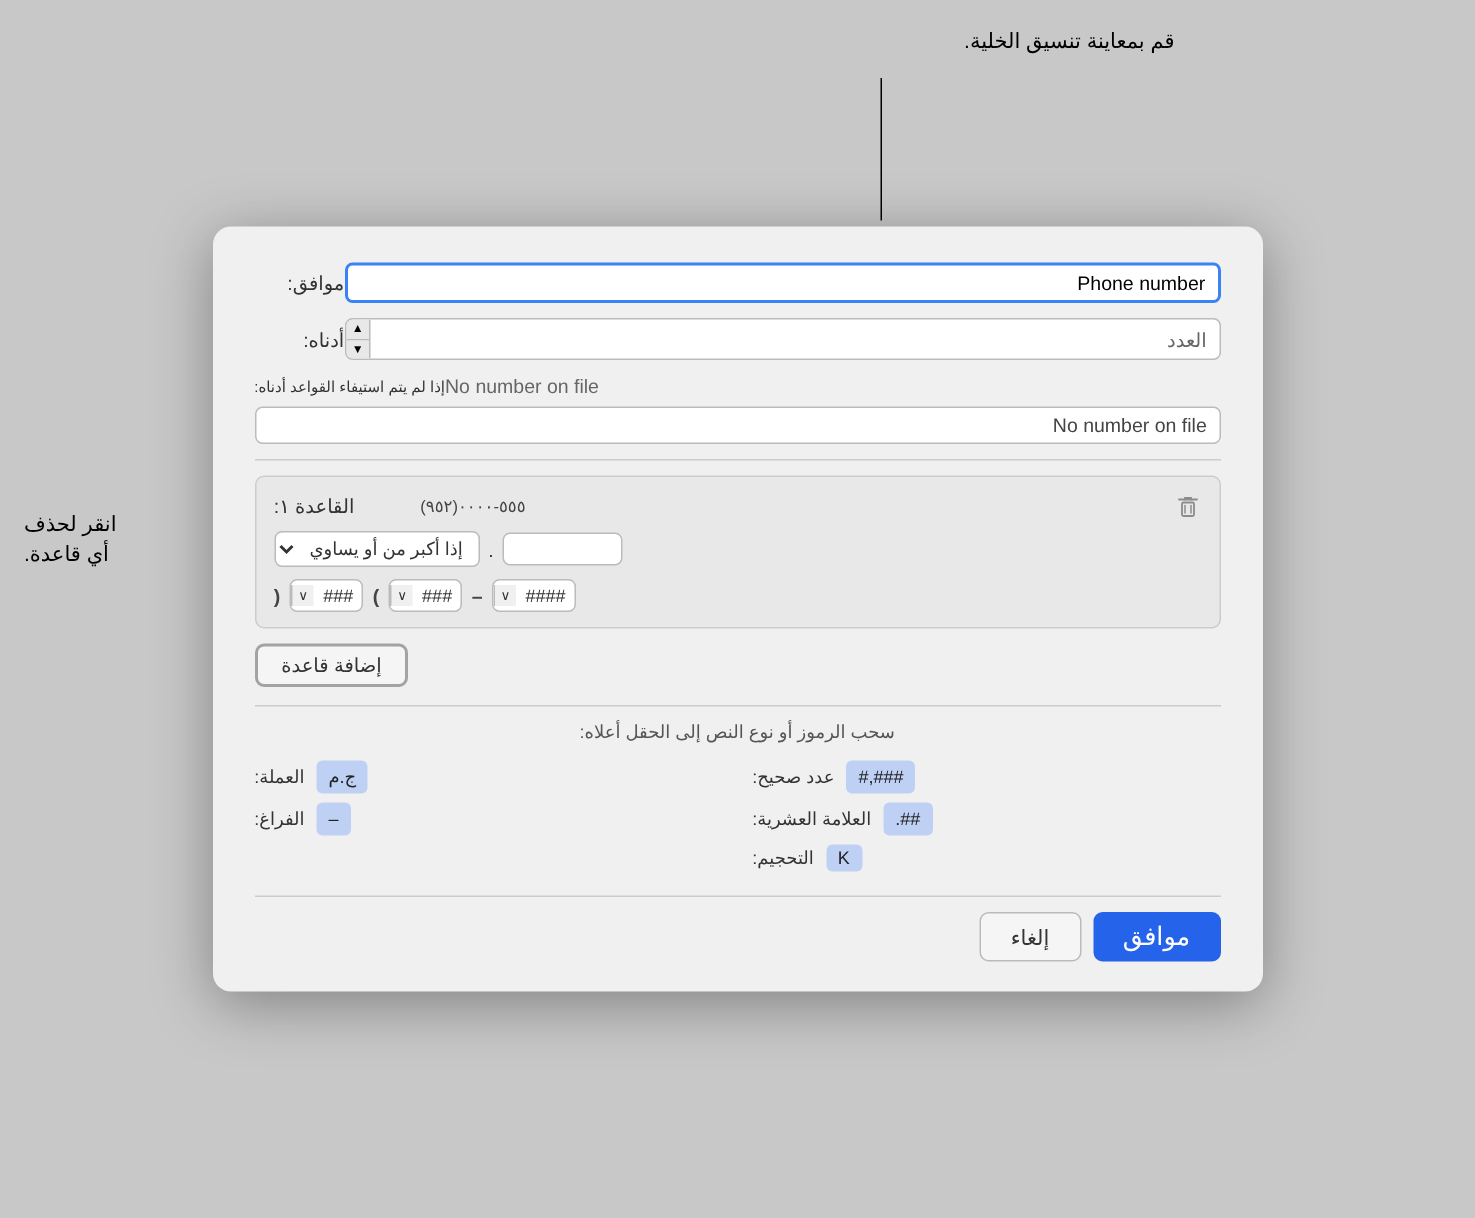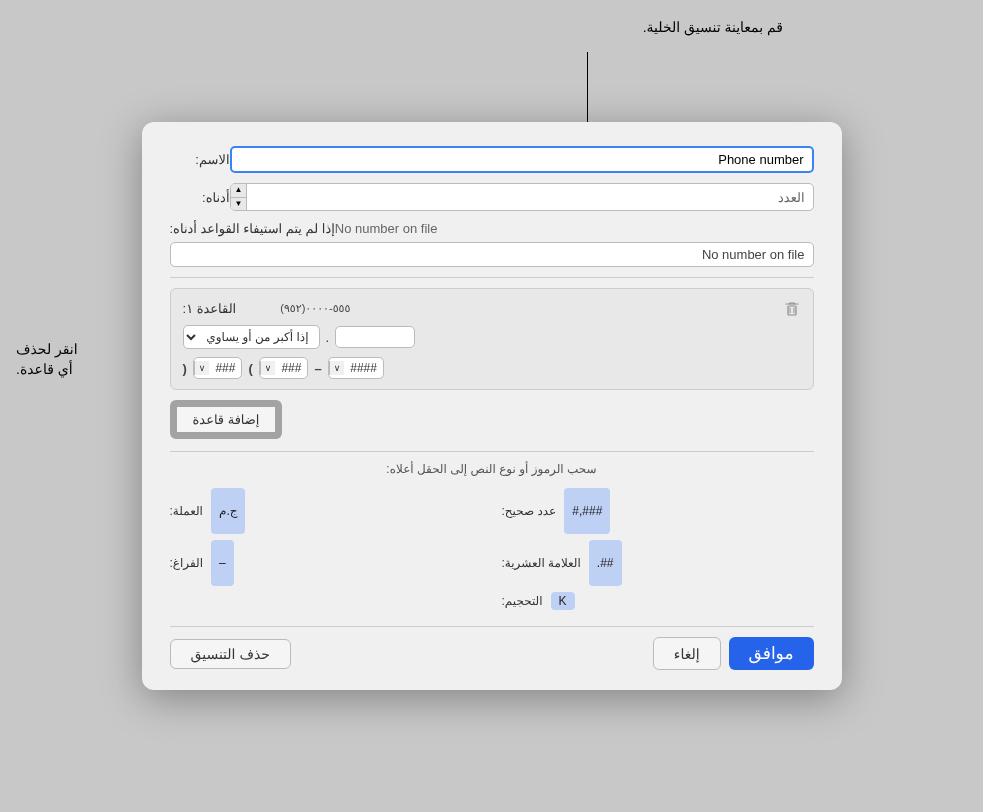--- a/index.html
+++ b/index.html
@@ -139,21 +139,21 @@
     }
 
     .if-rules-row {
       display: flex;
       align-items: center;
       margin-bottom: 6px;
       justify-content: flex-end;
     }
 
     .if-rules-label {
-      font-size: 13px;
+      font-size: 10px;
       color: #333;
     }
 
     .no-file-text {
       font-size: 13px;
       color: #666;
       margin-right: 10px;
     }
 
     .rule-box {
@@ -269,21 +269,21 @@
       font-weight: bold;
     }
 
     .add-rule-row {
       display: flex;
       justify-content: flex-end;
       margin-bottom: 12px;
     }
 
     .add-rule-btn {
-      border: 7px solid #a3a3a3;
+      border: 2px solid #a3a3a3;
       border-radius: 6px;
       background: #f5f5f5;
       padding: 5px 16px;
       font-size: 13px;
       cursor: pointer;
       color: #333;
     }
 
     .drag-hint {
       font-size: 12px;
@@ -309,21 +309,21 @@
 
     .token-label {
       font-size: 12px;
       color: #333;
       white-space: nowrap;
     }
 
     .token-badge {
       background: #bfd0f5;
       border-radius: 4px;
-      padding: 16px 8px;
+      padding: 4px 8px;
       font-size: 12px;
       color: #222;
       font-weight: 500;
       direction: ltr;
       white-space: nowrap;
     }
 
     .token-badge-k {
       background: #bfd0f5;
       border-radius: 4px;
@@ -406,21 +406,21 @@
   <span>انقر لحذف</span><br>
   <span>أي قاعدة.</span>
 </div>
 
 <div class="annotation-line-left"></div>
 
 <div class="dialog">
 
   <div class="form-row">
     <input class="form-input" type="text" value="Phone number" style="">
-    <span class="form-label">الاسم:</span>
+    <span class="form-label">موافق:</span>
   </div>
 
   <div class="type-row">
     <div class="stepper-input">
       <input type="text" value="العدد" style="">
       <div class="stepper-arrows">
         <button>▲</button>
         <button>▼</button>
       </div>
     </div>
@@ -525,16 +525,15 @@
 
   </div>
 
   <hr class="divider">
 
   <div class="button-row">
     <div class="left-buttons">
       <button class="btn-ok">موافق</button>
       <button class="btn-cancel">إلغاء</button>
     </div>
-    <button class="btn-delete-format">حذف التنسيق</button>
   </div>
 
 </div>
 
 </body></html>

